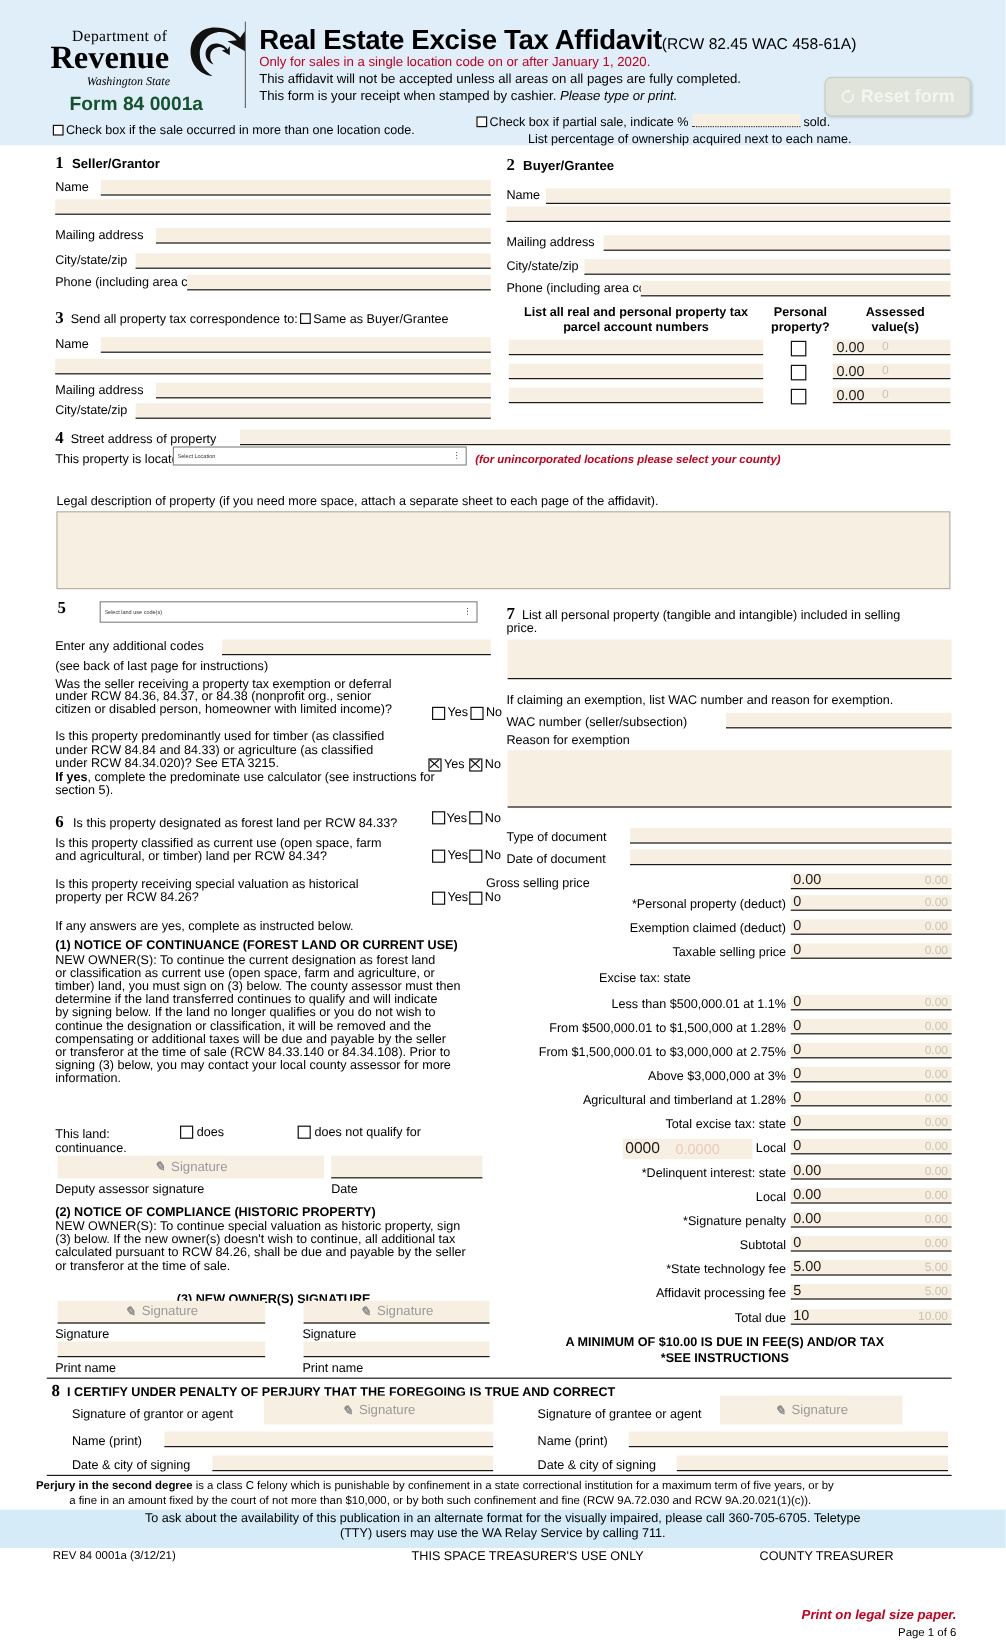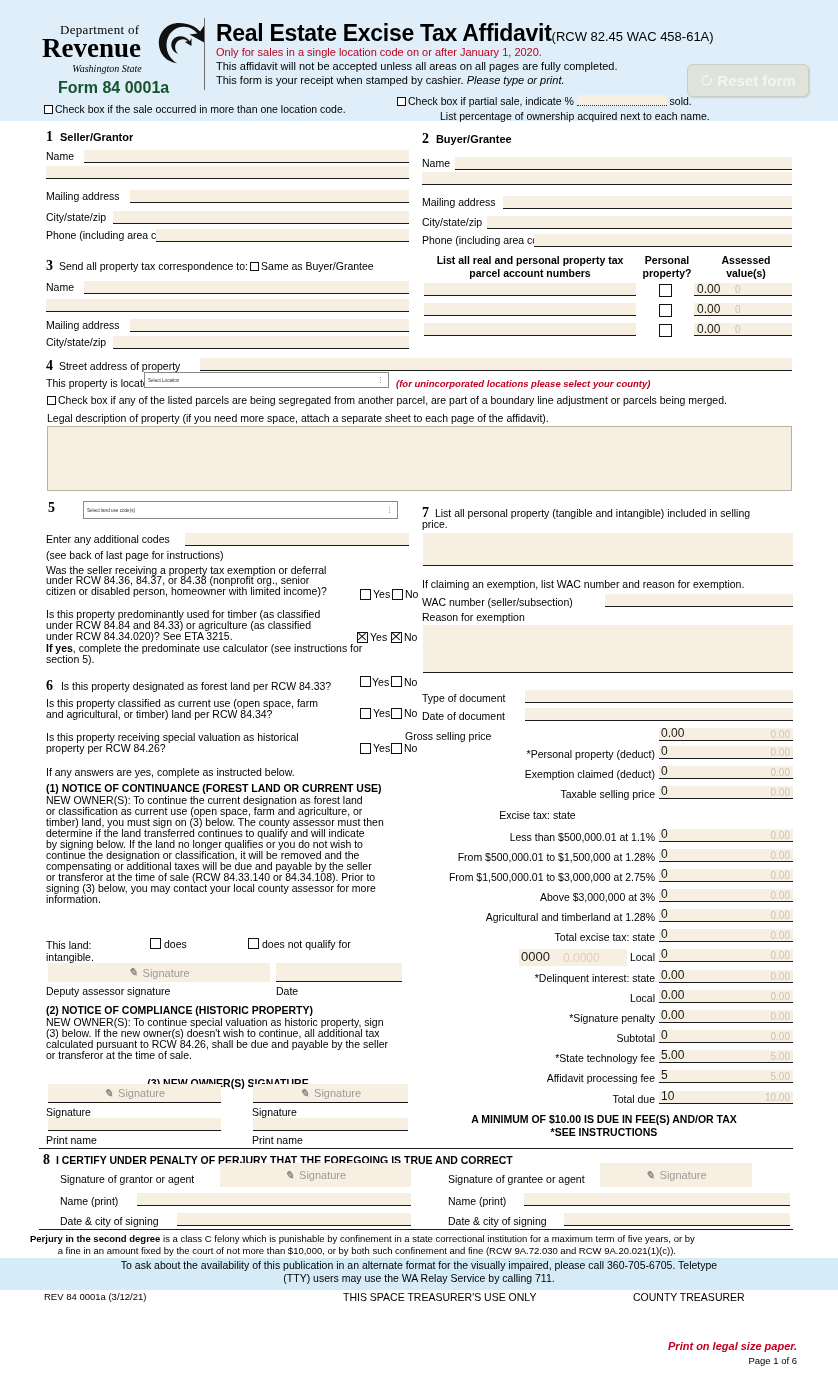--- a/index.html
+++ b/index.html
@@ -201,23 +201,20 @@
   </div>
   <div class="fld" style="left:200px; top:358px; width:592px;"></div>
 
   <div class="lbl" style="left:46px; top:377px;">This property is located in</div>
   <div class="sel" style="left:144px; top:372px; width:245px; height:16px;">
     <span>Select Location</span>
     <span class="sel-arrow">⋮</span>
   </div>
   <div class="lbl red-it" style="left:396px; top:378px;">(for unincorporated locations please select your county)</div>
 
-  <div class="lbl" style="left:47px; top:394px;">
-    <span class="cb"></span><span>Check box if any of the listed parcels are being segregated from another parcel, are part of a boundary line adjustment or parcels being merged.</span>
-  </div>
   <div class="lbl" style="left:47px; top:412px;">Legal description of property (if you need more space, attach a separate sheet to each page of the affidavit).</div>
   <div class="box" style="left:47px; top:426px; width:745px; height:65px;"></div>
 
   <div class="lbl secnum" style="left:48px; top:500px;">5</div>
   <div class="sel" style="left:83px; top:501px; width:315px; height:18px;">
     <span>Select land use code(s)</span>
     <span class="sel-arrow">⋮</span>
   </div>
   <div class="lbl" style="left:46px; top:533px;">Enter any additional codes</div>
   <div class="fld" style="left:185px; top:533px; width:224px;"></div>
@@ -281,21 +278,21 @@
     <div class="lbl" style="left:46px; top:871px;">or transferor at the time of sale (RCW 84.33.140 or 84.34.108). Prior to</div>
     <div class="lbl" style="left:46px; top:882px;">signing (3) below, you may contact your local county assessor for more</div>
     <div class="lbl" style="left:46px; top:893px;">information.</div>
   </div>
 
   <div class="lbl" style="left:46px; top:939px;">This land:</div>
   <span class="cb" style="position:absolute; left:150px; top:938px; width:11px; height:11px;"></span>
   <div class="lbl" style="left:164px; top:938px;">does</div>
   <span class="cb" style="position:absolute; left:248px; top:938px; width:11px; height:11px;"></span>
   <div class="lbl" style="left:262px; top:938px;">does not qualify for</div>
-  <div class="lbl" style="left:46px; top:951px;">intangible.</div>
+  <div class="lbl" style="left:46px; top:951px;">continuance.</div>
 
   <div class="sig" style="left:48px; top:963px; width:222px; height:19px;">
     <span class="sig-pen">✎</span>
     <span class="sig-in">Signature</span>
   </div>
   <div class="fld" style="left:276px; top:963px; width:126px; height:19px;"></div>
   <div class="lbl" style="left:46px; top:985px;">Deputy assessor signature</div>
   <div class="lbl" style="left:276px; top:985px;">Date</div>
 
   <div class="lbl" style="left:46px; top:1004px; font-weight:bold;">(2) NOTICE OF COMPLIANCE (HISTORIC PROPERTY)</div>

